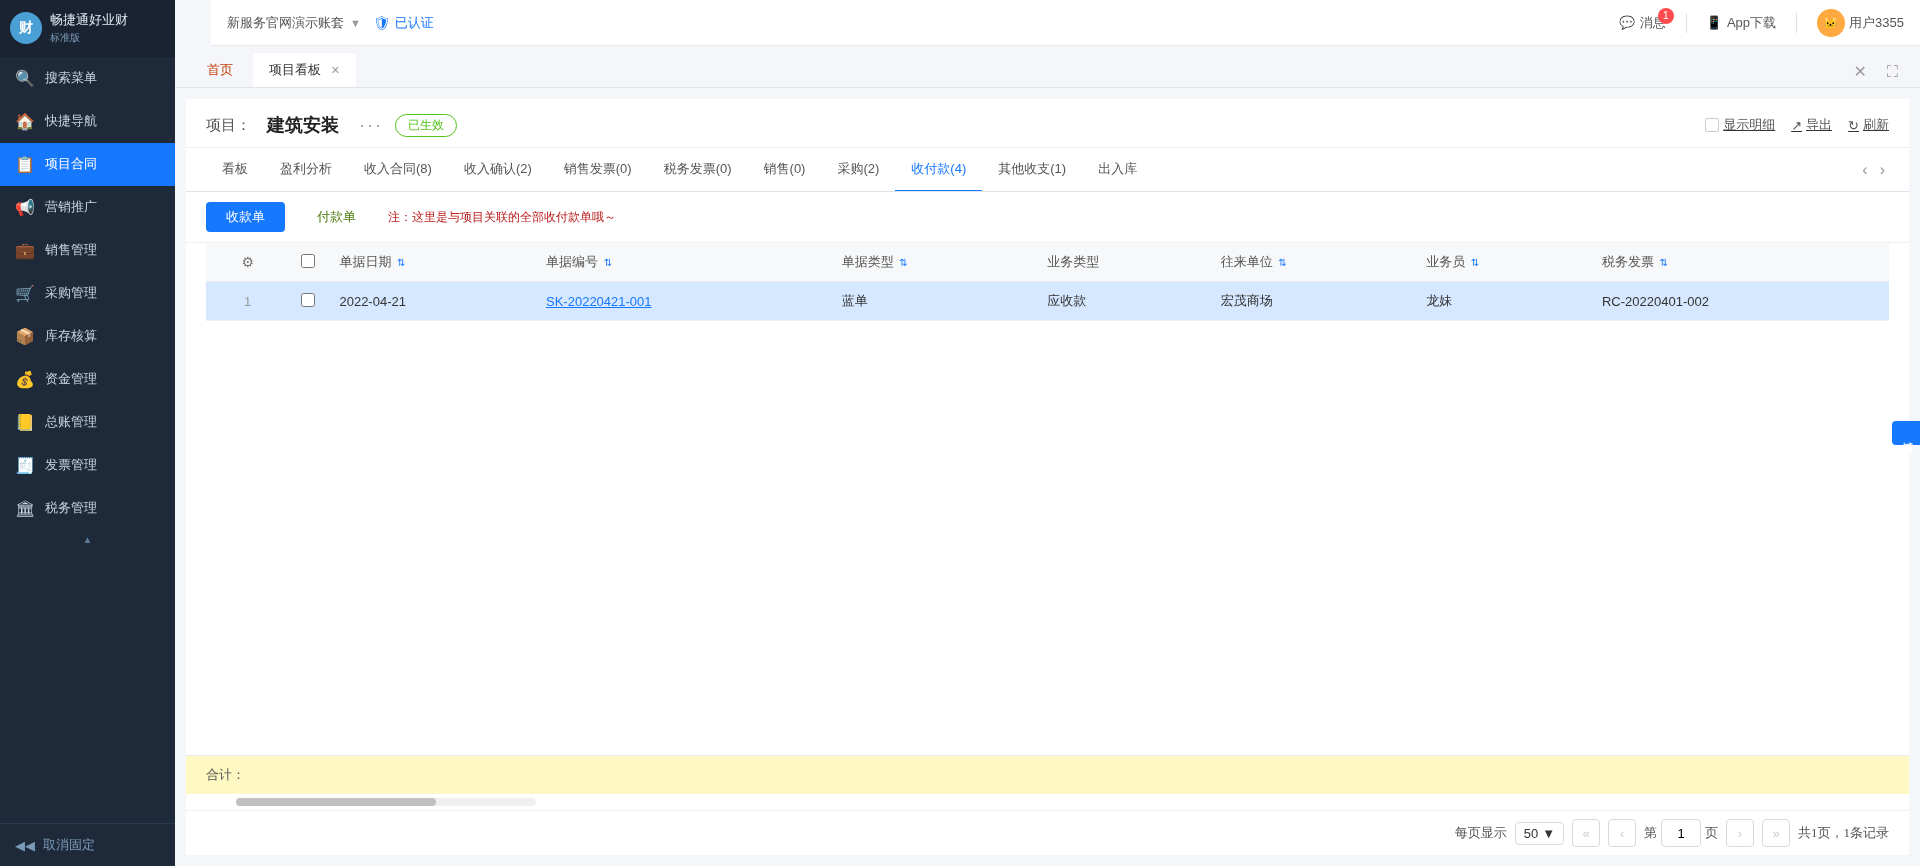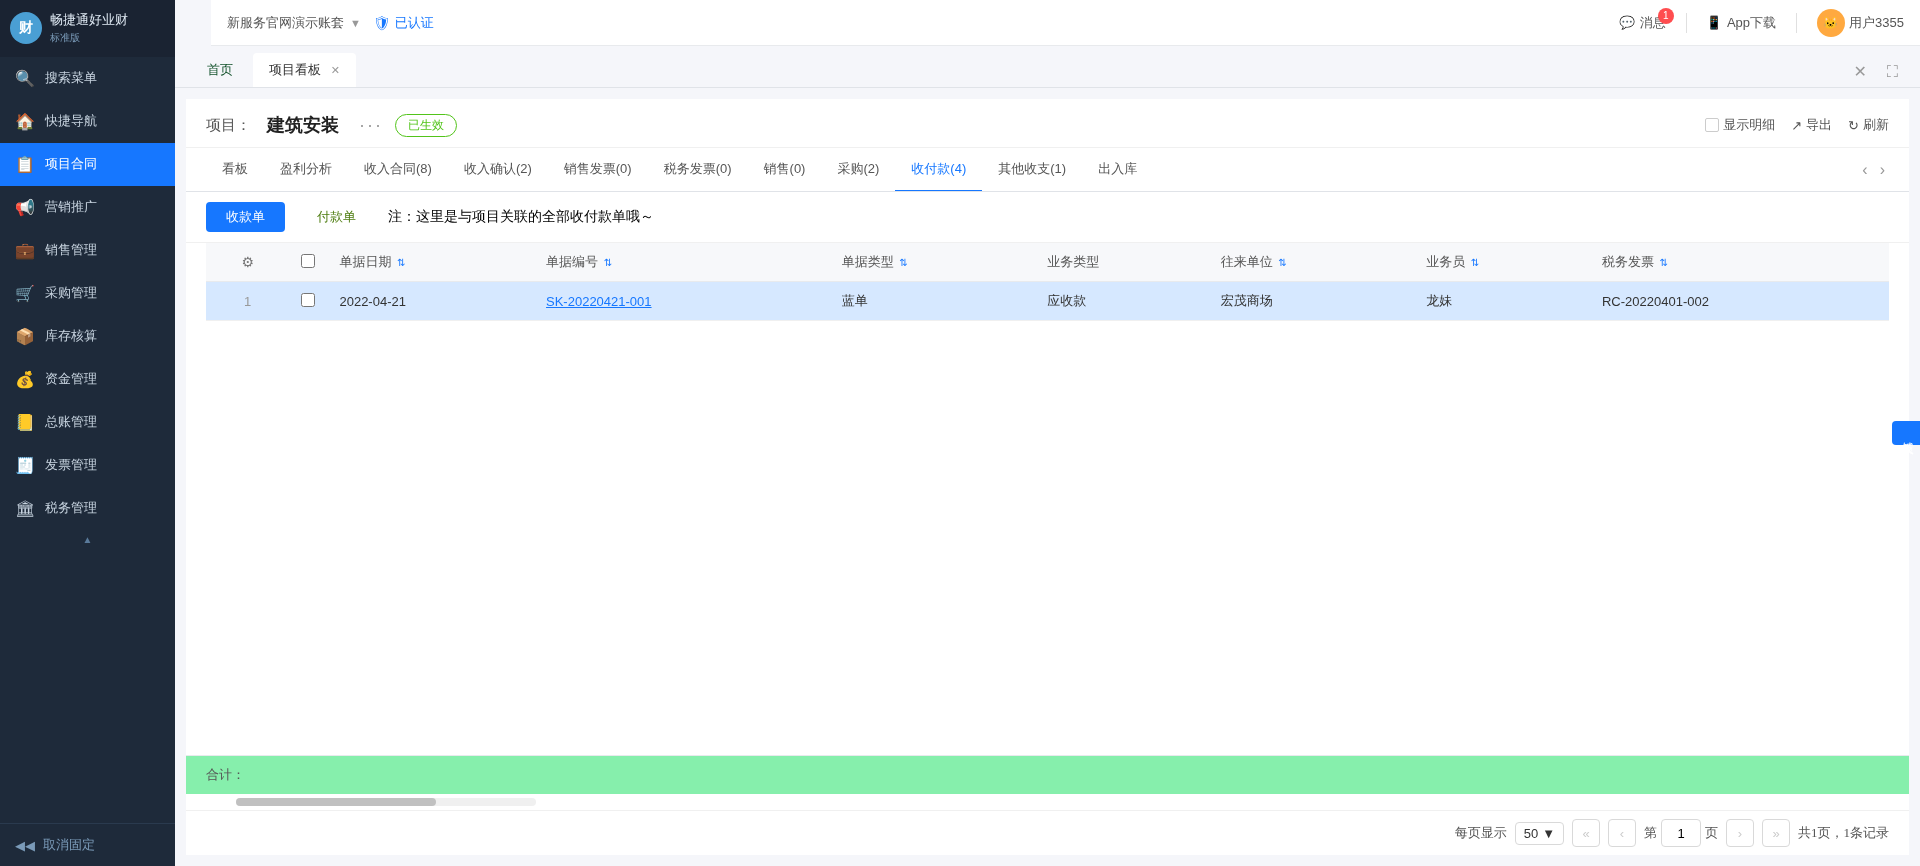--- a/index.html
+++ b/index.html
@@ -124,21 +124,21 @@
       background: transparent;
     }
     .tab.active {
       background: white;
       color: #333;
       font-weight: 500;
     }
     .tab-close {
       margin-left: 6px; color: #999; font-size: 11px;
     }
-    .tab-home { color: #14532d; }
+    .tab-home { color: #c2410c; }
 
     
     .window-controls {
       margin-left: auto;
       display: flex; align-items: center; gap: 8px;
       padding-bottom: 4px;
     }
     .win-btn { font-size: 16px; color: #999; cursor: pointer; padding: 2px 6px; }
 
     
@@ -166,21 +166,21 @@
     }
     .project-label { font-size: 15px; color: #555; margin-right: 4px; }
     .project-more { color: #999; font-size: 18px; cursor: pointer; margin-left: 8px; letter-spacing: 2px; }
     .project-status {
       border: 1px solid #52c41a;
       color: #52c41a;
       border-radius: 20px;
       padding: 2px 12px;
       font-size: 12px;
     }
-    .project-actions { margin-left: auto; display: flex; align-items: center; gap: 16px; }
+    .project-actions { margin-left: auto; display: flex; align-items: center; gap: 16px; text-decoration: underline; }
     .proj-action { display: flex; align-items: center; gap: 4px; color: #555; font-size: 13px; cursor: pointer; }
     .proj-checkbox { width: 14px; height: 14px; border: 1px solid #ccc; border-radius: 2px; cursor: pointer; }
 
     
     .sub-tabs {
       display: flex;
       align-items: center;
       padding: 0 20px;
       border-bottom: 1px solid #e0e3e8;
       gap: 0;
@@ -221,21 +221,21 @@
       border: none;
     }
     .sub-nav-btn.active {
       background: #1677ff;
       color: white;
     }
     .sub-nav-btn.inactive {
       background: transparent;
       color: #4d7c0f;
     }
-    .sub-nav-note { color: #000000; font-size: 14px; }
+    .sub-nav-note { color: #b91c1c; font-size: 12px; }
 
     
     .table-wrapper {
       flex: 1;
       overflow: auto;
       padding: 0 20px;
     }
     table {
       width: 100%;
       border-collapse: collapse;
@@ -265,21 +265,21 @@
     tbody td.center { text-align: center; }
     .link { color: #1677ff; cursor: pointer; text-decoration: underline; }
     .row-num { color: #999; text-align: center; }
 
     .checkbox-cell { width: 30px; }
     input[type="checkbox"] { cursor: pointer; width: 14px; height: 14px; }
 
     
     .table-footer {
       padding: 10px 20px;
-      background: #86efac;
+      background: #fef9c3;
       border-top: 1px solid #e8eaed;
       font-size: 13px;
       color: #555;
     }
 
     
     .scrollbar-row {
       padding: 4px 20px;
       background: white;
     }

